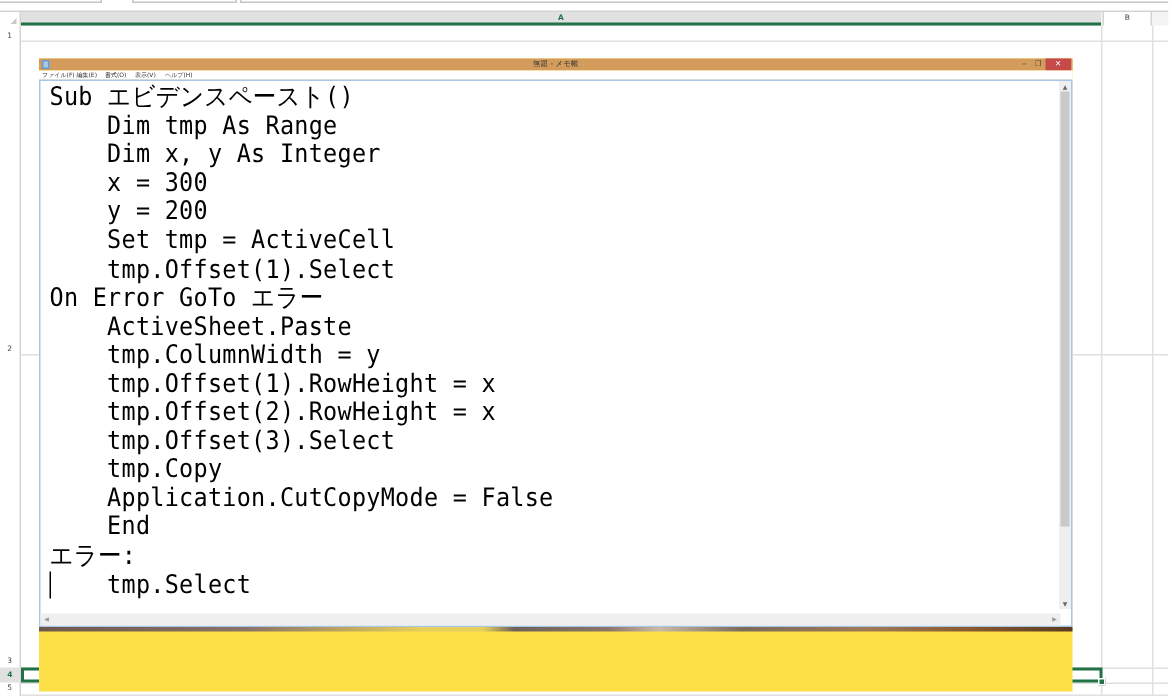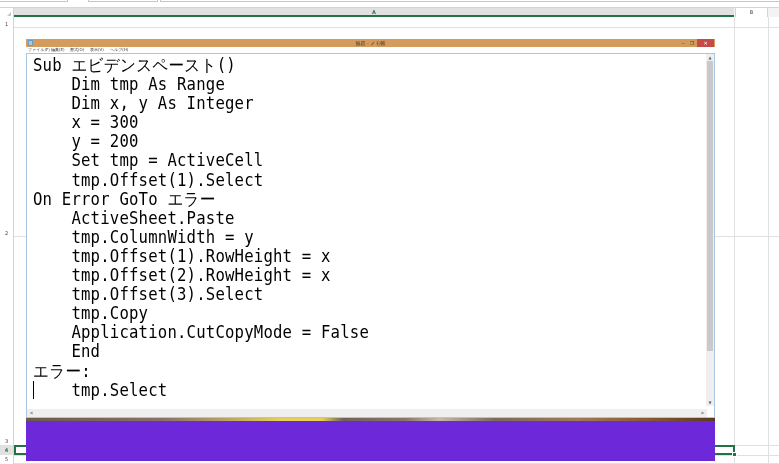--- a/index.html
+++ b/index.html
@@ -24,21 +24,21 @@
     .row-header-col { position: absolute; left: 0; top: 17px; width: 14px; height: 447px; background: #ffffff; border-right: 1px solid #d4d4d4; }
     .row-num { position: absolute; left: 0; width: 13px; font-size: 5px; text-align: center; color: #444; }
     .row-num.sel { color: #217346; background: #e1e1e1; font-weight: bold; }
     .hline { position: absolute; left: 14px; height: 1px; background: #e0e0e0; }
     .vline { position: absolute; top: 17px; width: 1px; height: 447px; background: #e0e0e0; }
 
     .selected-cell { position: absolute; left: 14px; top: 445px; width: 721px; height: 10px; border: 2px solid #217346; }
     .fill-handle { position: absolute; right: -4px; bottom: -4px; width: 5px; height: 5px; background: #217346; border: 1px solid #fff; }
 
     
-    .notepad { position: absolute; left: 26px; top: 39px; width: 689px; height: 422px; background: #6d28d9; }
+    .notepad { position: absolute; left: 26px; top: 39px; width: 689px; height: 422px; background: #fde047; }
     .np-title { position: absolute; left: 0; top: 0; width: 689px; height: 8px; background: #d39c5d; }
     .np-app-icon { position: absolute; left: 2px; top: 1px; width: 5px; height: 6px; background: #a8c8e8; border: 1px solid #6a9cc8; }
     .np-title-text { position: absolute; left: 0; top: 0; width: 689px; text-align: center; font-size: 5px; line-height: 8px; color: #333; }
     .np-min { position: absolute; left: 654px; top: 1px; width: 6px; height: 6px; font-size: 5px; line-height: 6px; text-align: center; color: #444; }
     .np-max { position: absolute; left: 663px; top: 1px; width: 6px; height: 6px; font-size: 5px; line-height: 6px; text-align: center; color: #444; }
     .np-close { position: absolute; left: 671px; top: 0; width: 17px; height: 8px; background: #c74a4a; color: #fff; font-size: 5px; line-height: 8px; text-align: center; }
     .np-menubar { position: absolute; left: 0; top: 8px; width: 689px; height: 6px; background: #ffffff; }
     .np-menu-item { position: absolute; top: 0; font-size: 4px; line-height: 6px; color: #333; white-space: nowrap; }
     .np-edit { position: absolute; left: 0; top: 14px; width: 689px; height: 365px; background: #ffffff; border: 1px solid #a9c6e6; }
     .np-text { position: absolute; left: 6px; top: 2px; width: 670px; height: 350px; font-family: "DejaVu Sans Mono", monospace; font-size: 17px; line-height: 19.1px; color: #000; white-space: pre; overflow: hidden; transform: scaleX(0.92); transform-origin: left top; letter-spacing: 0.2px; }

